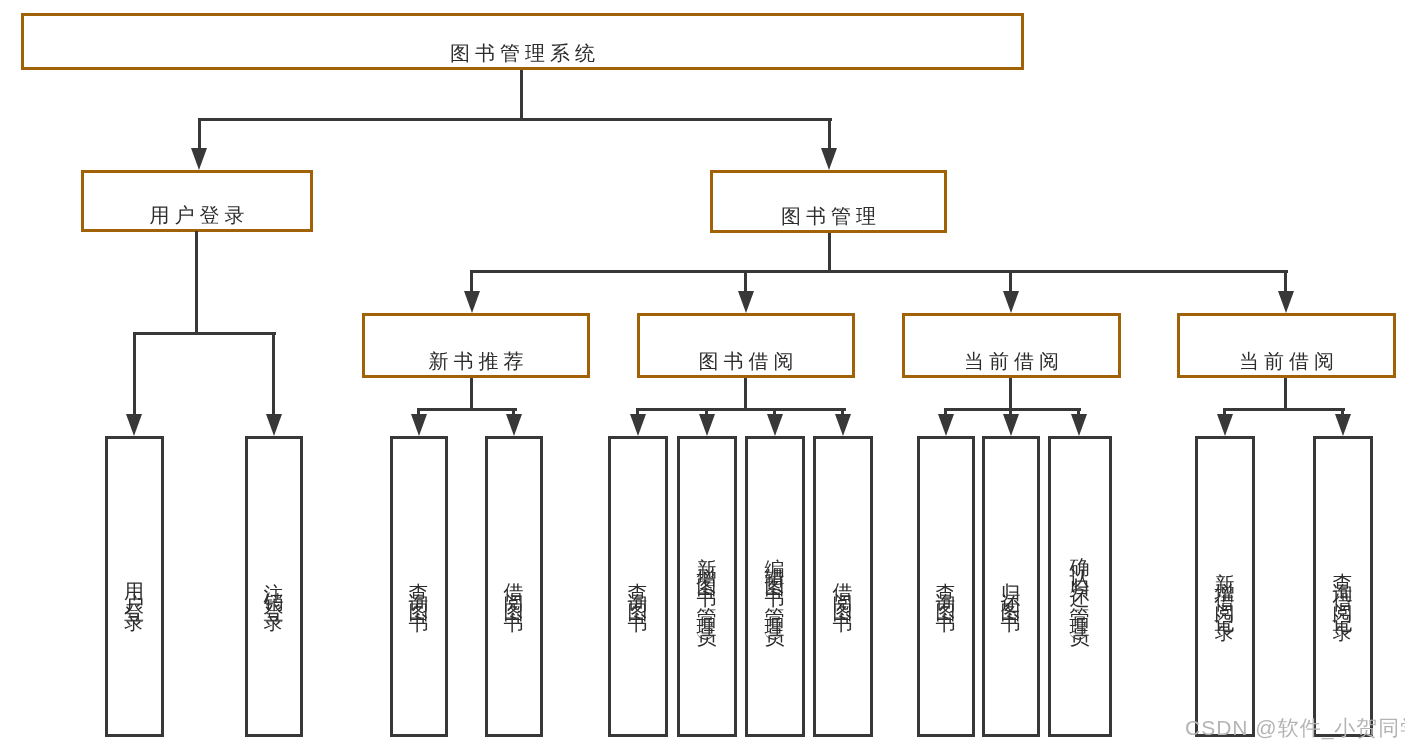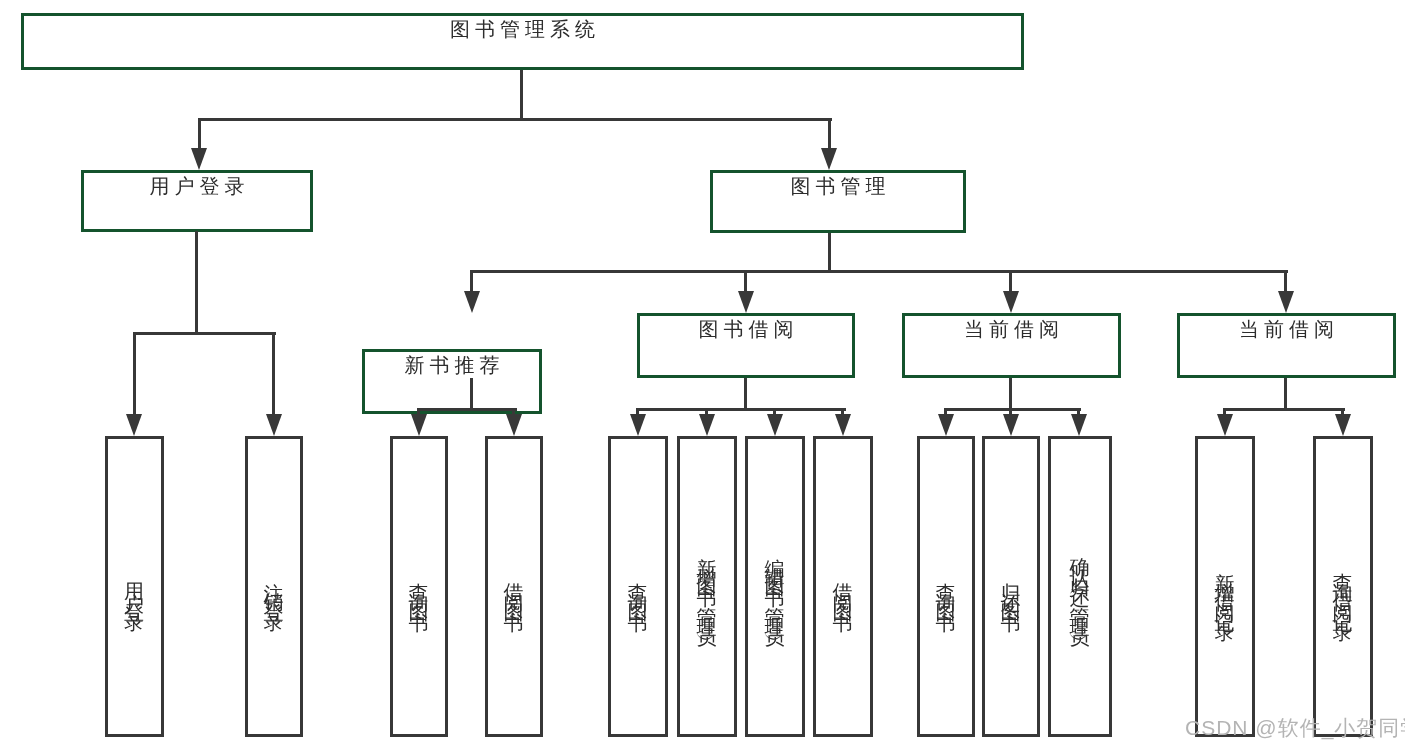--- a/index.html
+++ b/index.html
@@ -7,24 +7,24 @@
     position:relative;
     width:1405px; height:747px;
     background:#ffffff;
     font-family:"Liberation Sans","DejaVu Sans",sans-serif;
     color:#2d2d2d;
     overflow:hidden;
   }
   .box {
     position:absolute;
     box-sizing:border-box;
-    border:3px solid #14532d;
+    border:3px solid #a16207;
     background:#ffffff;
     display:flex;
-    align-items:flex-start;
+    align-items:flex-end;
     justify-content:center;
     font-size:20px;
     letter-spacing:5px;
     text-indent:5px;
     white-space:nowrap;
   }
   .vbox {
     position:absolute;
     box-sizing:border-box;
     border:3px solid #383838;
@@ -69,21 +69,21 @@
   <div class="vline" style="left:520px; top:70px; height:50px;"></div>
   <div class="hline" style="left:198px; top:118px; width:634px;"></div>
   <div class="vline" style="left:198px; top:118px; height:32px;"></div>
   <div class="tri" style="left:191px; top:148px;"></div>
   <div class="vline" style="left:828px; top:118px; height:32px;"></div>
   <div class="tri" style="left:821px; top:148px;"></div>
 
   <div class="box" style="left:81px; top:170px; width:232px; height:62px;">
     <span>用户登录</span>
   </div>
-  <div class="box" style="left:710px; top:170px; width:256px; height:63px;font-family:Liberation Serif, serif;">
+  <div class="box" style="left:710px; top:170px; width:237px; height:63px;font-family:Liberation Serif, serif;">
     <span>图书管理</span>
   </div>
 
   <div class="vline" style="left:195px; top:231px; height:103px;"></div>
   <div class="hline" style="left:133px; top:332px; width:143px;"></div>
   <div class="vline" style="left:133px; top:332px; height:84px;"></div>
   <div class="tri" style="left:126px; top:414px;"></div>
   <div class="vline" style="left:272px; top:332px; height:84px;"></div>
   <div class="tri" style="left:266px; top:414px;"></div>
 
@@ -91,21 +91,21 @@
   <div class="hline" style="left:470px; top:270px; width:818px;"></div>
   <div class="vline" style="left:470px; top:270px; height:23px;"></div>
   <div class="tri" style="left:464px; top:291px;"></div>
   <div class="vline" style="left:744px; top:270px; height:23px;"></div>
   <div class="tri" style="left:738px; top:291px;"></div>
   <div class="vline" style="left:1009px; top:270px; height:23px;"></div>
   <div class="tri" style="left:1003px; top:291px;"></div>
   <div class="vline" style="left:1284px; top:270px; height:23px;"></div>
   <div class="tri" style="left:1278px; top:291px;"></div>
 
-  <div class="box" style="left:362px; top:313px; width:180px; height:65px;margin-top:36px;">
+  <div class="box" style="left:362px; top:313px; width:228px; height:65px;">
     <span>新书推荐</span>
   </div>
   <div class="box" style="left:902px; top:313px; width:219px; height:65px;">
     <span>当前借阅</span>
   </div>
   <div class="box" style="left:637px; top:313px; width:218px; height:65px;">
     <span>图书借阅</span>
   </div>
   <div class="box" style="left:1177px; top:313px; width:219px; height:65px;">
     <span>当前借阅</span>

